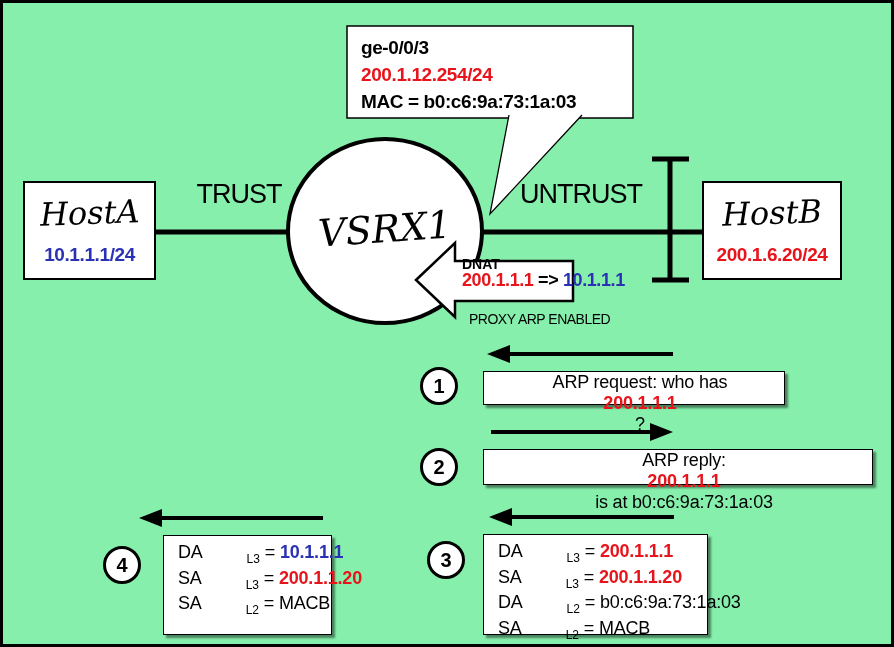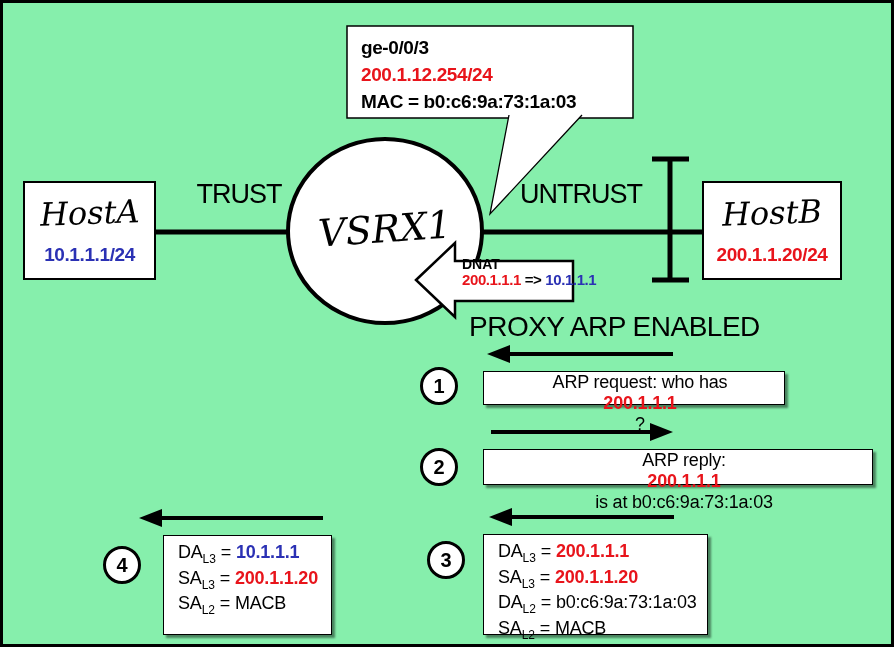--- a/index.html
+++ b/index.html
@@ -59,23 +59,23 @@
   .router-label{
     left:302px;top:204px;width:160px;height:50px;
     font-family:"DejaVu Serif", serif;font-style:italic;
     font-size:38px;text-align:center;
     transform:rotate(-4deg);
   }
 
   
   .dnat-text{left:459px;top:253px;width:112px;}
   .dnat-title{font-weight:bold;font-size:14px;line-height:16px;}
-  .dnat-map{font-weight:bold;font-size:15px;line-height:16px;letter-spacing:-0.4px;white-space:nowrap;}
-
-  .proxy-arp{left:466px;top:308px;font-size:28px;letter-spacing:-0.5px;white-space:nowrap;}
+  .dnat-map{font-weight:bold;font-size:18px;line-height:16px;letter-spacing:-0.4px;white-space:nowrap;}
+
+  .proxy-arp{left:466px;top:308px;font-size:14px;letter-spacing:-0.5px;white-space:nowrap;}
 
   
   .step-circle{
     position:absolute;z-index:1;
     width:38px;height:38px;border:3px solid #000;border-radius:50%;
     background:#fff;
     display:flex;align-items:center;justify-content:center;
     font-weight:bold;font-size:20px;
   }
   
@@ -86,21 +86,21 @@
     font-size:18px;letter-spacing:-0.2px;
     white-space:nowrap;
   }
   .msg{display:flex;align-items:center;padding-left:12px;height:100%;flex-direction:column;}
   .box-1{left:480px;top:368px;width:302px;height:34px;}
   .box-2{left:480px;top:446px;width:390px;height:36px;}
   .packet-box{padding:5px 0 0 14px;}
   .box-3{left:480px;top:531px;width:225px;height:101px;}
   .box-4{left:160px;top:532px;width:169px;height:100px;}
   .pkt-line{line-height:23.5px;white-space:nowrap;}
-  .sub{font-size:12px;position:relative;top:5px;letter-spacing:0;}
+  .sub{font-size:12px;position:relative;top:5px;letter-spacing:0;margin-left:44px;}
   .red{color:var(--red);}
   .blue{color:var(--blue);}
   .b{font-weight:bold;}
 </style>
 </head>
 <body>
 
 <div class="canvas">
 
   <svg class="vec" width="894" height="647" viewBox="0 0 894 647">
@@ -146,21 +146,21 @@
     <div>MAC = b0:c6:9a:73:1a:03</div>
   </div>
 
   <div class="layer host-box host-a">
     <div class="host-name">HostA</div>
     <div class="host-ip blue">10.1.1.1/24</div>
   </div>
 
   <div class="layer host-box host-b">
     <div class="host-name">HostB</div>
-    <div class="host-ip red">200.1.1.20/24</div>
+    <div class="host-ip red">200.1.6.20/24</div>
   </div>
 
   <div class="layer zone zone-trust">TRUST</div>
   <div class="layer zone zone-untrust">UNTRUST</div>
 
   <div class="layer router-label">VSRX1</div>
 
   <div class="layer dnat-text">
     <div class="dnat-title">DNAT</div>
     <div class="dnat-map"><span class="red">200.1.1.1</span> <span>=&gt;</span> <span class="blue">10.1.1.1</span></div>

